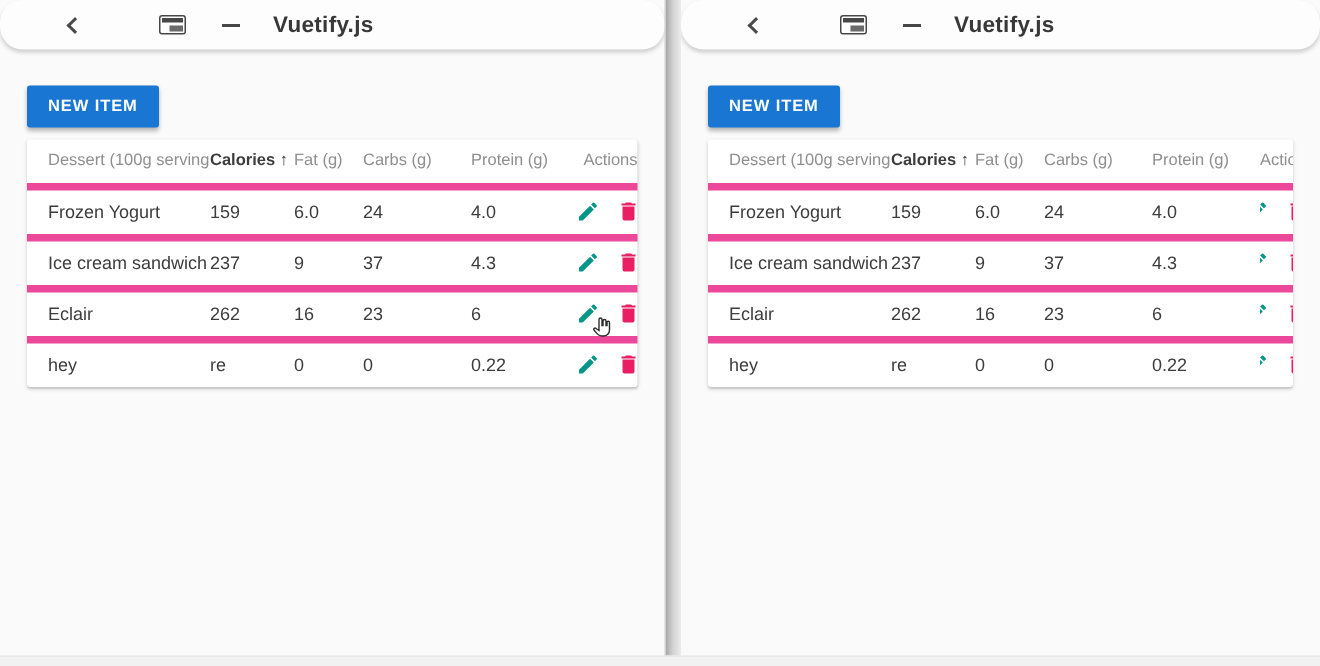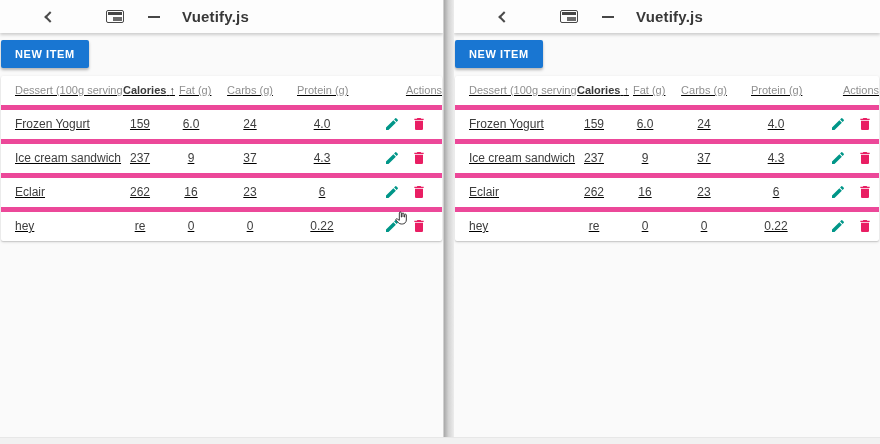--- a/index.html
+++ b/index.html
@@ -16,21 +16,21 @@
   }
   .screen{width:880px;height:444px;display:flex;position:relative;}
   .win{position:relative;height:100%;background:#fafafa;overflow:hidden;}
   .win-left{width:444px;border-right:1px solid #cfcfcf;}
   .win-right{flex:1;}
   .divider{width:10px;height:100%;background:linear-gradient(90deg,#a8a8a8 0%,#d2d2d2 45%,#ececec 100%);}
 
   
   .toolbar{
     height:33px;background:#fdfdfd;display:flex;align-items:center;
-    box-shadow:0 2px 3px rgba(0,0,0,0.18);position:relative;z-index:2;
+    box-shadow:0 2px 3px rgba(0,0,0,0.18);position:relative;z-index:2;border-radius:15px;
   }
   .icon-btn{display:flex;align-items:center;justify-content:center;cursor:pointer;}
   .hamburger{width:15px;display:flex;flex-direction:column;gap:2.5px;margin-left:9px;}
   .hamburger i{display:block;height:2px;background:#565656;border-radius:0.5px;}
   .chevron{
     width:8px;height:8px;margin-left:22px;
     border-left:2px solid #4a4a4a;border-bottom:2px solid #4a4a4a;
     transform:rotate(45deg);
   }
   .cardicon{
@@ -38,21 +38,21 @@
     border:1.6px solid #474747;border-radius:2px;position:relative;
   }
   .cardicon::before{content:"";position:absolute;top:1px;left:1px;right:1px;height:2.5px;background:#474747;}
   .cardicon::after{content:"";position:absolute;top:6px;left:6px;right:1px;bottom:1px;background:#6b6b6b;}
   .minus{width:12px;height:2px;background:#474747;margin-left:24px;}
   .tb-title{margin-left:22px;font-size:15px;font-weight:700;color:#383838;letter-spacing:0.2px;}
   .tb-spacer{flex:1;}
   .hamburger.right{margin-left:0;margin-right:10px;}
 
   
-  .content{padding:1px;text-decoration:underline;}
+  .content{padding:18px;}
   .btn-primary{
     display:inline-block;margin-top:6px;background:var(--primary);color:#fff;
     font-size:11px;font-weight:700;letter-spacing:0.6px;
     padding:8px 14px;border-radius:2px;border:none;
     box-shadow:0 2px 3px rgba(0,0,0,0.28);cursor:pointer;font-family:inherit;
   }
   .card{
     margin-top:8px;background:#fff;border-radius:2px;
     box-shadow:0 1px 3px rgba(0,0,0,0.15),0 1px 1px rgba(0,0,0,0.10);
   }
@@ -63,21 +63,21 @@
     font-size:11px;font-weight:400;color:#8f8f8f;height:31px;padding:0;
     white-space:nowrap;overflow:hidden;cursor:pointer;
   }
   th.sorted{color:#3d3d3d;font-weight:700;}
   th .arrow{font-weight:400;font-size:11px;}
   td{
     font-size:12px;color:#3d3d3d;height:29px;padding:0;
     border-top:5px solid #ec4899;white-space:nowrap;overflow:hidden;
   }
   .al{text-align:left;padding-left:14px;}
-  .num{text-align:center;padding-right:22px;}
+  .num{text-align:left;padding-right:22px;}
   .ac{text-align:right;}
   .actions-cell{display:flex;align-items:center;justify-content:center;gap:11px;height:29px;}
   .icn{display:inline-flex;cursor:pointer;}
   .icn svg{display:block;}
   .icn-edit{color:var(--edit);}
   .icn-delete{color:var(--delete);}
 
   
   .cursor{position:absolute;left:394px;top:210px;z-index:10;pointer-events:none;}
   .bottom-strip{

